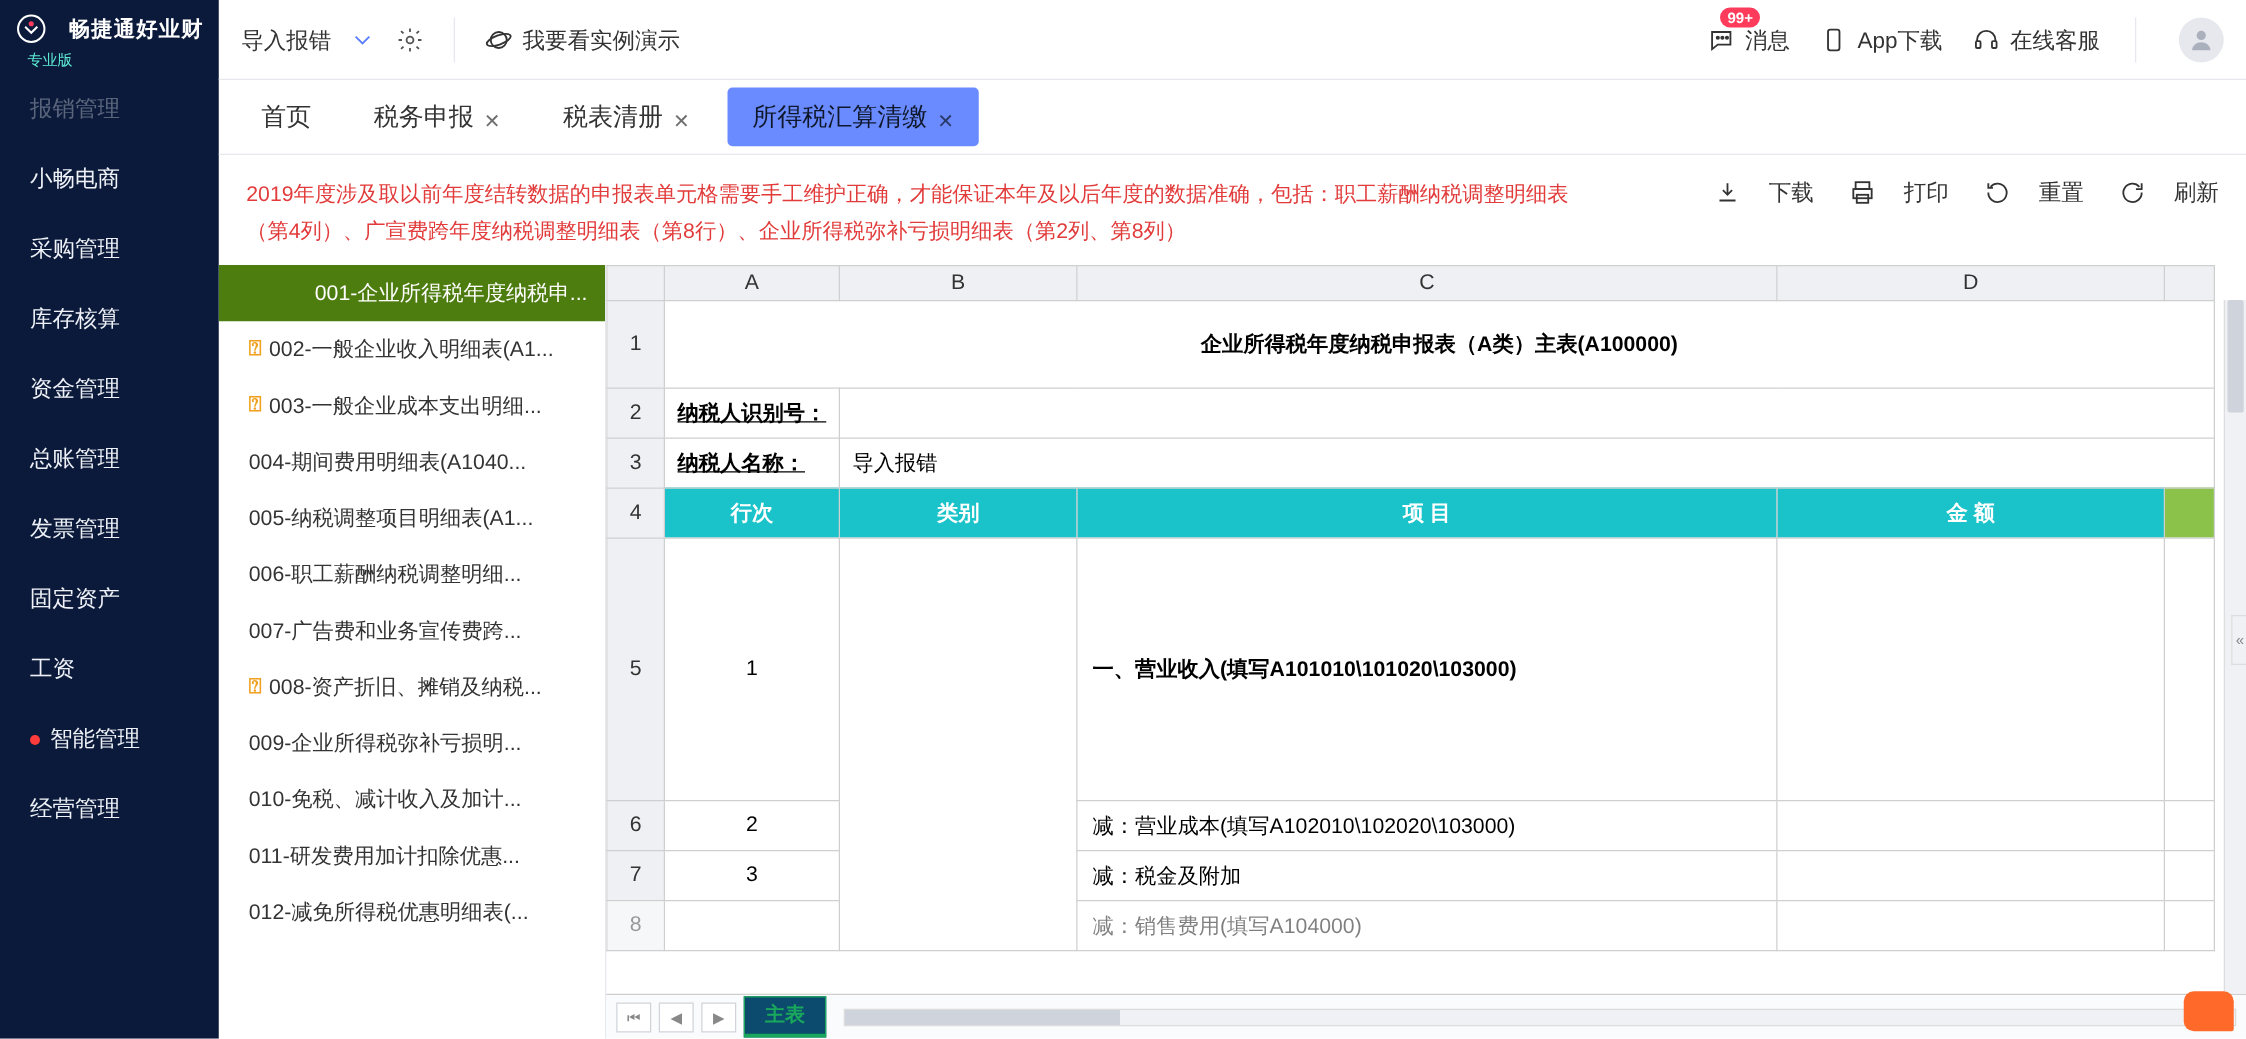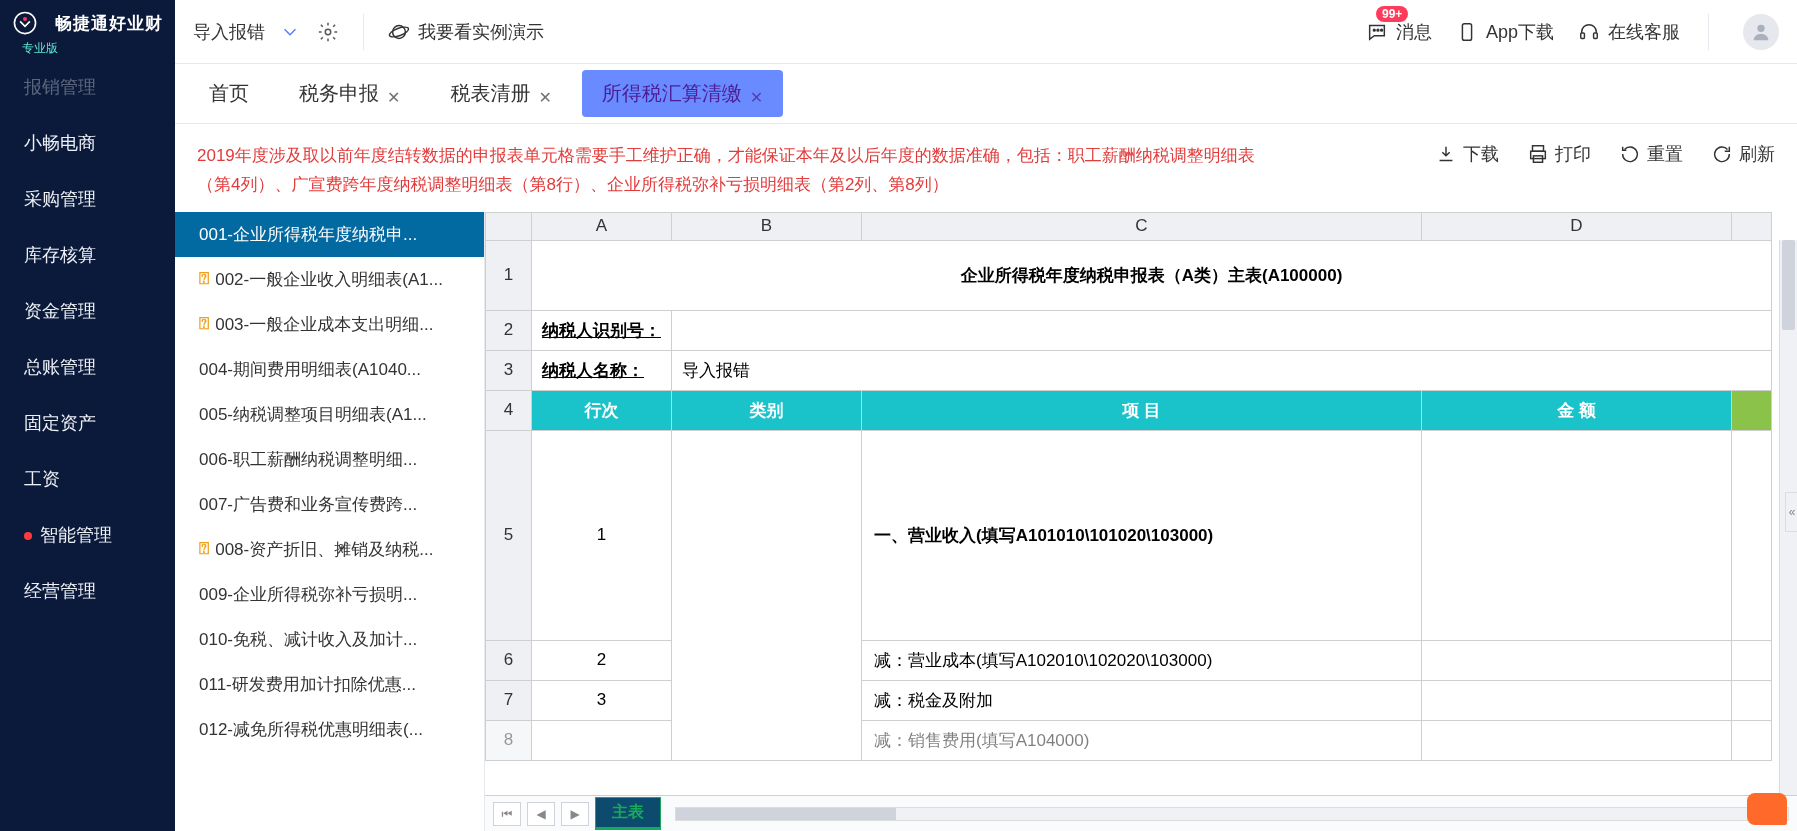--- a/index.html
+++ b/index.html
@@ -26,32 +26,32 @@
 .divider{width:1px;height:36px;background:#e6e8ee;margin:0 8px;}
 .demo-link{display:flex;align-items:center;gap:8px;color:#333;font-size:18px;cursor:pointer;}
 .spacer{flex:1;}
 .top-btn{display:flex;align-items:center;gap:8px;color:#333;font-size:18px;cursor:pointer;position:relative;padding:4px;}
 .badge{position:absolute;top:-10px;left:14px;background:#ff3b5c;color:#fff;font-size:12px;font-weight:bold;border-radius:10px;padding:1px 6px;}
 .avatar{width:36px;height:36px;border-radius:50%;background:#e6e8ee;display:flex;align-items:center;justify-content:center;margin-left:10px;cursor:pointer;}
 .avatar svg{width:22px;height:22px;fill:#aab0bc;}
 
 .tabstrip{height:60px;display:flex;align-items:center;gap:10px;padding:0 14px;border-bottom:1px solid #e6e8ee;}
 .tab{padding:10px 20px;font-size:20px;color:#333;display:flex;align-items:flex-end;gap:8px;cursor:pointer;border-radius:4px;}
-.tab.active{background:#6a8bff;color:#4c1d95;}
+.tab.active{background:#6a8bff;color:#0f172a;}
 .tab .x{font-size:16px;opacity:.7;cursor:pointer;}
 
 .actionbar{display:flex;align-items:flex-start;padding:18px 22px 12px 22px;gap:20px;}
 .warning{color:#e23b3b;font-size:17px;line-height:1.7;max-width:1080px;}
 .actions{margin-left:auto;display:flex;align-items:center;gap:28px;}
-.act{display:flex;align-items:center;gap:6px;color:#333;font-size:18px;cursor:pointer;}
+.act{display:flex;align-items:center;gap:22px;color:#333;font-size:18px;cursor:pointer;}
 
 .content{flex:1;display:flex;min-height:0;position:relative;}
 .sheetlist{width:310px;border-right:1px solid #e6e8ee;overflow-y:auto;position:relative;}
 .sheet-item{padding:11px 14px 11px 24px;font-size:17px;color:#333;cursor:pointer;white-space:nowrap;overflow:hidden;text-overflow:ellipsis;display:flex;align-items:center;gap:6px;}
-.sheet-item.active{background:#0369a1;color:#fff;text-align:center;justify-content:flex-start;}
+.sheet-item.active{background:#4d7c0f;color:#fff;text-align:center;justify-content:flex-end;}
 .sheet-item .qm{color:#f0a020;font-weight:bold;}
 .collapse-handle{position:absolute;right:-2px;top:280px;width:14px;height:40px;background:#f0f1f5;border:1px solid #ddd;display:flex;align-items:center;justify-content:center;cursor:pointer;color:#888;font-size:12px;z-index:5;}
 
 .sheet{flex:1;display:flex;flex-direction:column;min-width:0;position:relative;}
 .grid-wrap{flex:1;overflow:auto;position:relative;}
 table.grid{border-collapse:collapse;table-layout:fixed;}
 table.grid th,table.grid td{border:1px solid #cfcfcf;font-size:17px;}
 .corner{width:46px;height:28px;background:#eef0f4;border:1px solid #cfcfcf;}
 .colhead{background:#eef0f4;text-align:center;height:28px;color:#333;font-weight:normal;}
 .rowhead{background:#eef0f4;text-align:center;color:#333;width:46px;font-weight:normal;}
@@ -99,20 +99,21 @@
     <div class="brand-sub">专业版</div>
     <nav class="nav">
       <div class="nav-item cut">报销管理</div>
 
       <div id="nav-slot">
           <div class="nav-item">小畅电商</div>
           <div class="nav-item">采购管理</div>
           <div class="nav-item">库存核算</div>
           <div class="nav-item">资金管理</div>
           <div class="nav-item">总账管理</div>
+          <div class="nav-item">发票管理</div>
           <div class="nav-item">固定资产</div>
           <div class="nav-item">工资</div>
           <div class="nav-item"><span class="nav-dot"></span>智能管理</div>
           <div class="nav-item">经营管理</div>
         </div>
     </nav>
   </aside>
 
   <div class="main">
 

